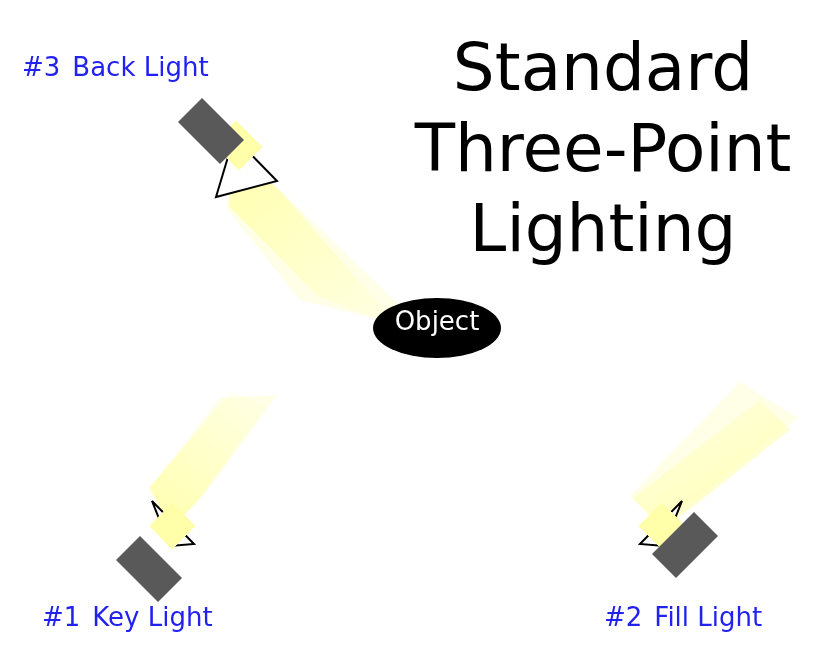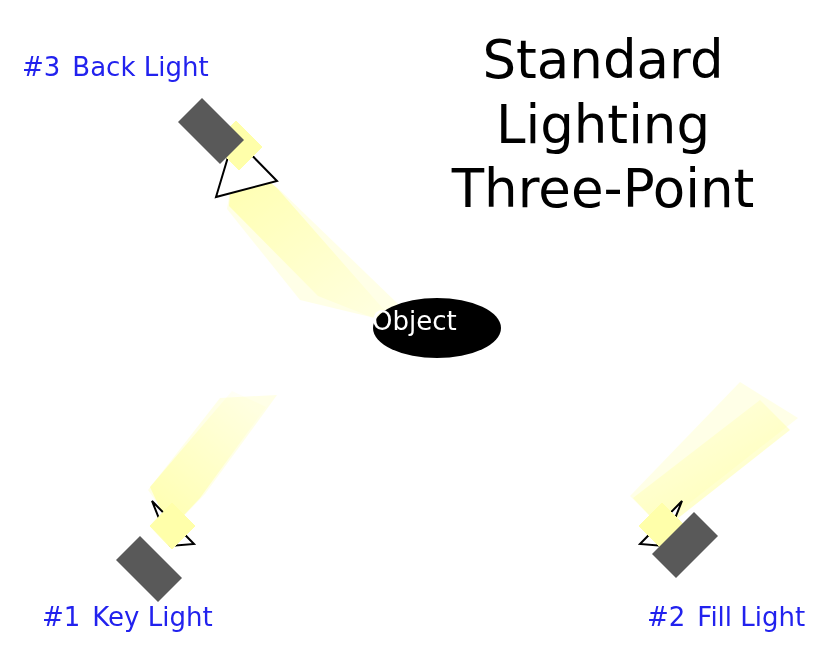--- a/index.html
+++ b/index.html
@@ -23,44 +23,44 @@
     height: 668px;
     display: block;
   }
   .title-block {
     position: absolute;
     right: 22px;
     top: 28px;
     width: 430px;
     text-align: center;
     font-family: "DejaVu Sans", sans-serif;
-    font-size: 53px;
+    font-size: 66px;
     line-height: 1.22;
     color: #000000;
     letter-spacing: 0px;
     white-space: nowrap;
   }
   .title-line { display: block; }
   .light-label {
     position: absolute;
     font-family: "DejaVu Sans", sans-serif;
     font-size: 26px;
     color: #2222ee;
     white-space: nowrap;
   }
   .light-label .num { margin-right: 12px; }
   #label-back  { left: 22px;  top: 52px; }
   #label-key   { left: 42px;  top: 602px; }
-  #label-fill  { left: 604px; top: 602px; margin-left: 43px; }
+  #label-fill  { left: 604px; top: 602px; }
   .object-label {
     position: absolute;
     left: 372px;
     top: 306px;
     width: 130px;
-    text-align: left;
+    text-align: center;
     font-family: "DejaVu Sans", sans-serif;
     font-size: 26px;
     color: #ffffff;
     white-space: nowrap;
   }
 </style>
 </head>
 <body>
 
 <div id="stage">
@@ -103,22 +103,22 @@
       <polygon points="664,546 682,501 640,544" fill="#ffffff" stroke="#000000" stroke-width="2"></polygon>
       <polygon points="639,526 662,503 685,526 662,549" fill="#ffffaa" stroke="#ffffaa" stroke-width="1"></polygon>
       <polygon points="676,578 652,554 694,512 718,536" fill="#595959"></polygon>
     </g>
 
     <ellipse cx="437" cy="328" rx="64" ry="30" fill="#000000"></ellipse>
   </svg>
 
   <div class="title-block">
     <span class="title-line">Standard</span>
+    <span class="title-line">Three-Point</span>
     <span class="title-line">Lighting</span>
-    <span class="title-line">Three-Point</span>
   </div>
 
   <div class="light-label" id="label-back">
     <span class="num">#3</span><span>Back Light</span>
   </div>
 
   <div class="light-label" id="label-key">
     <span class="num">#1</span><span>Key Light</span>
   </div>
 

